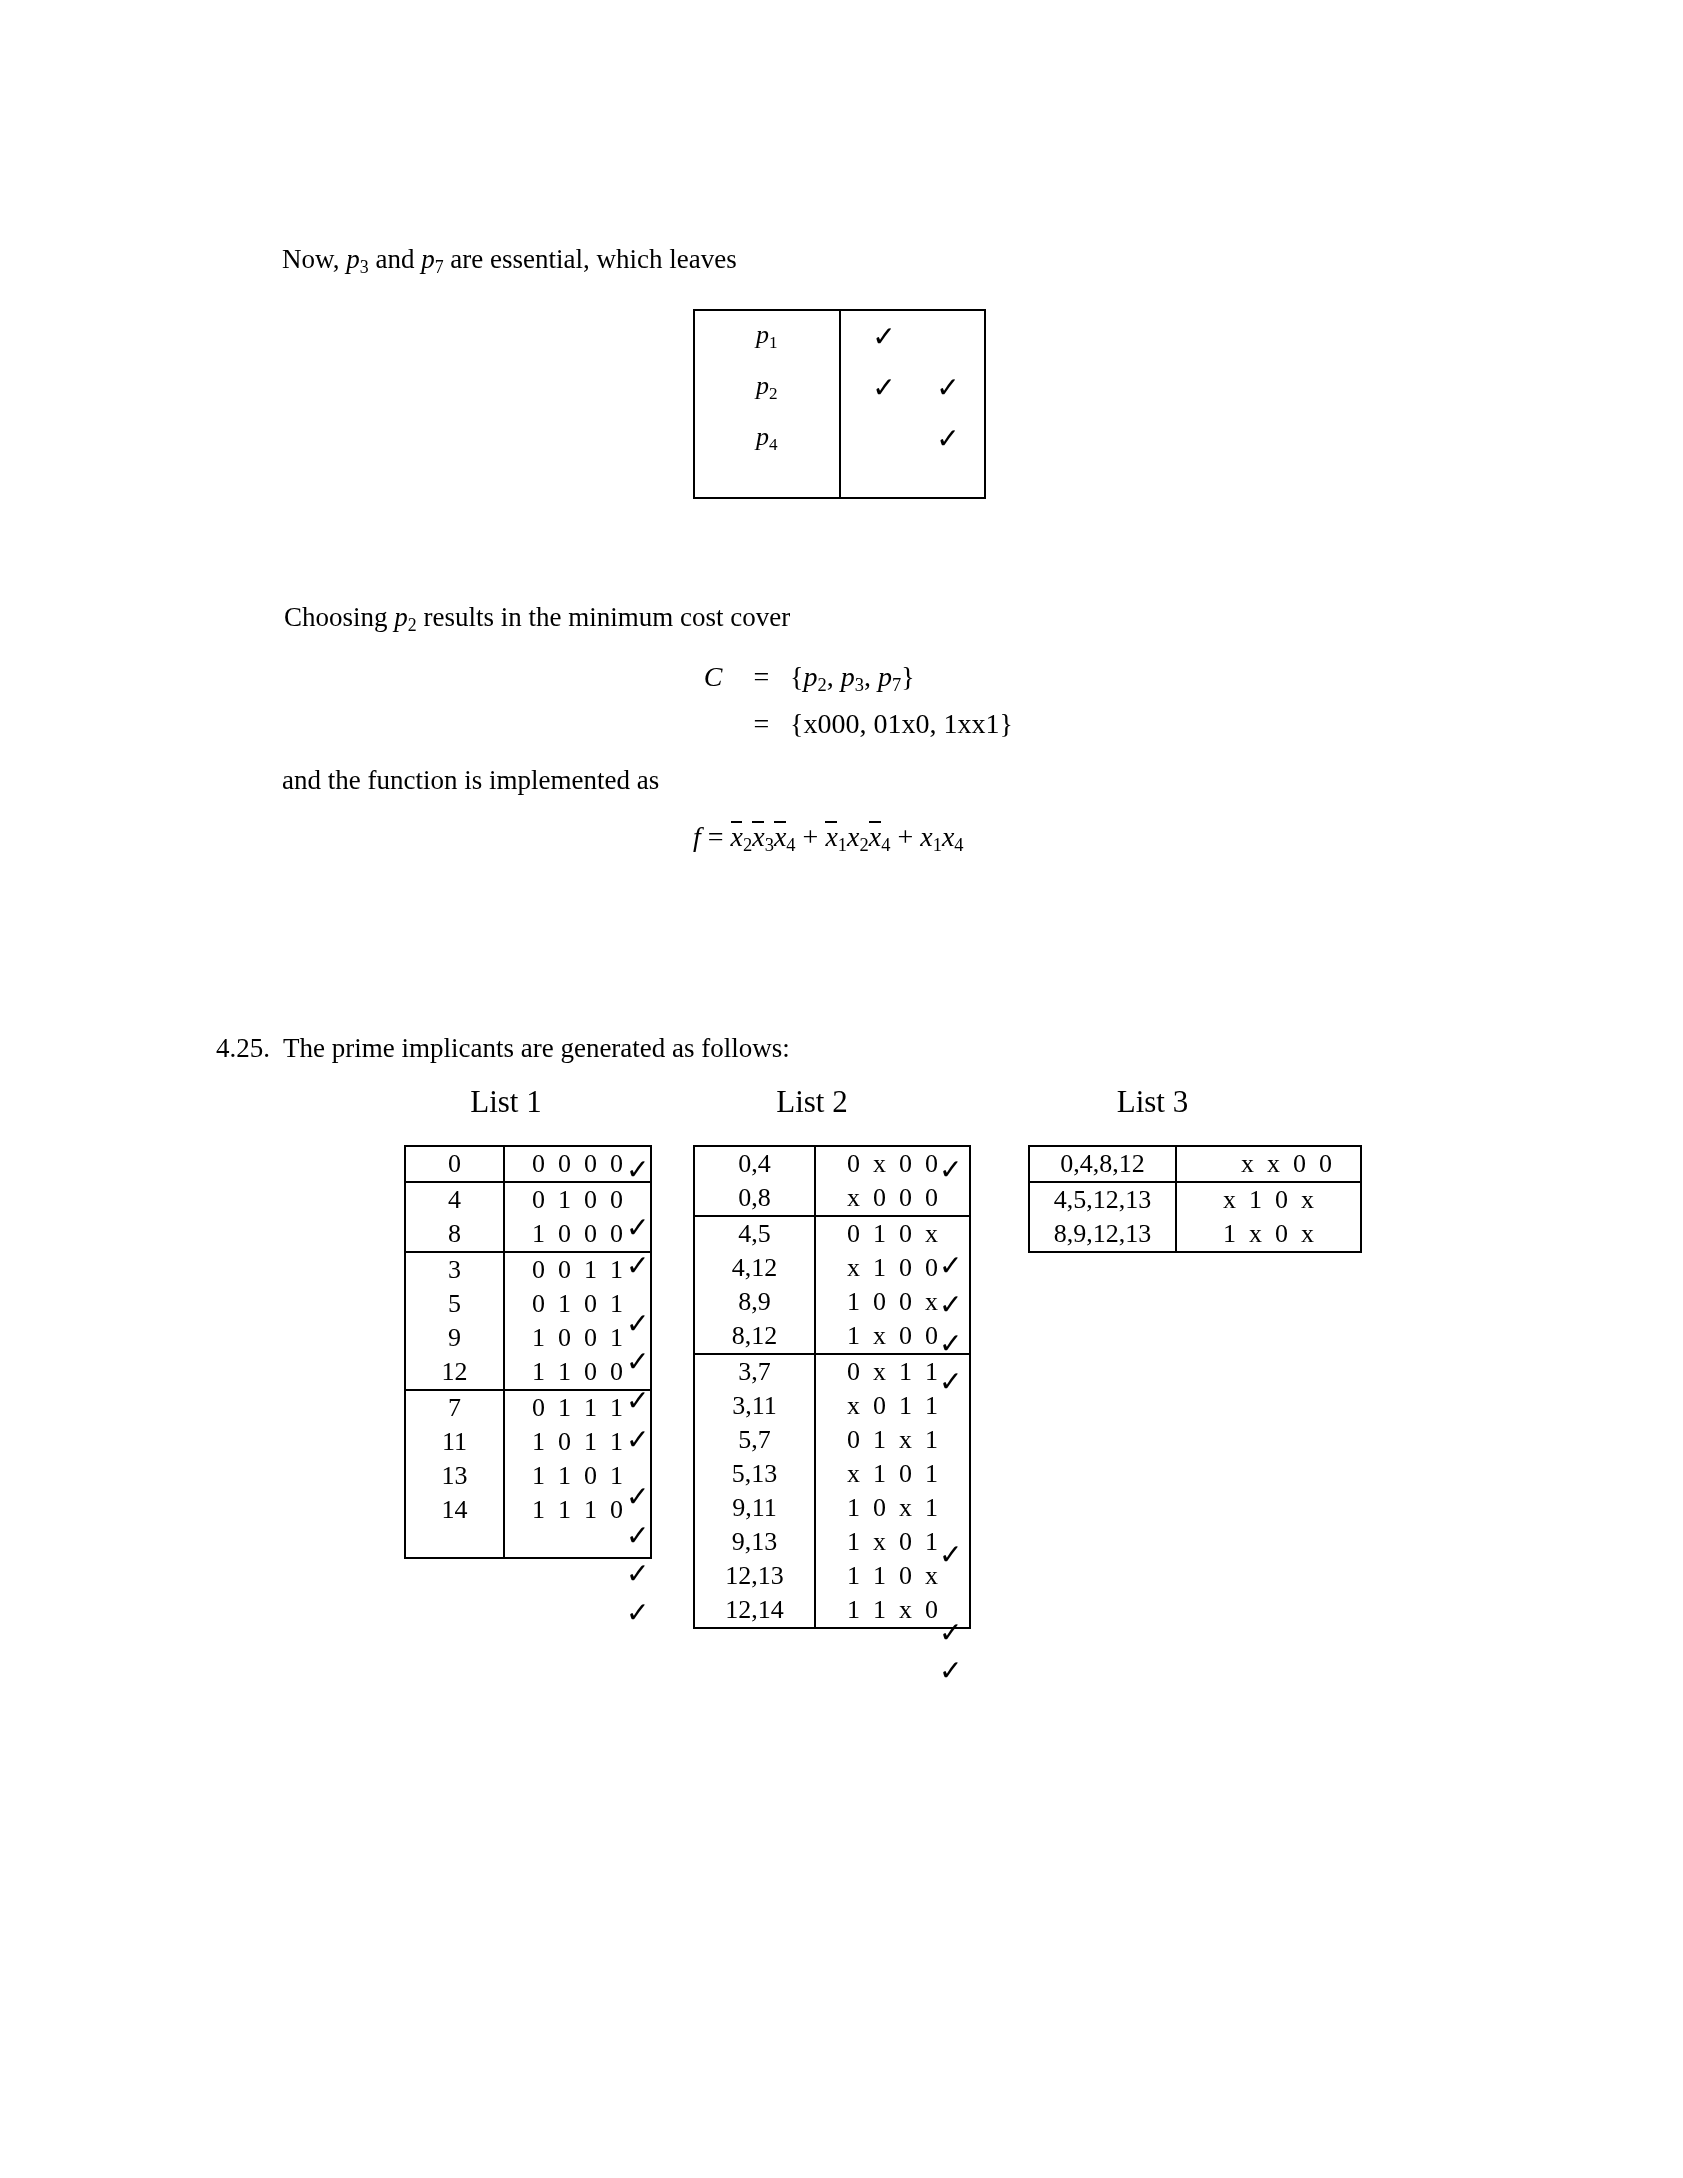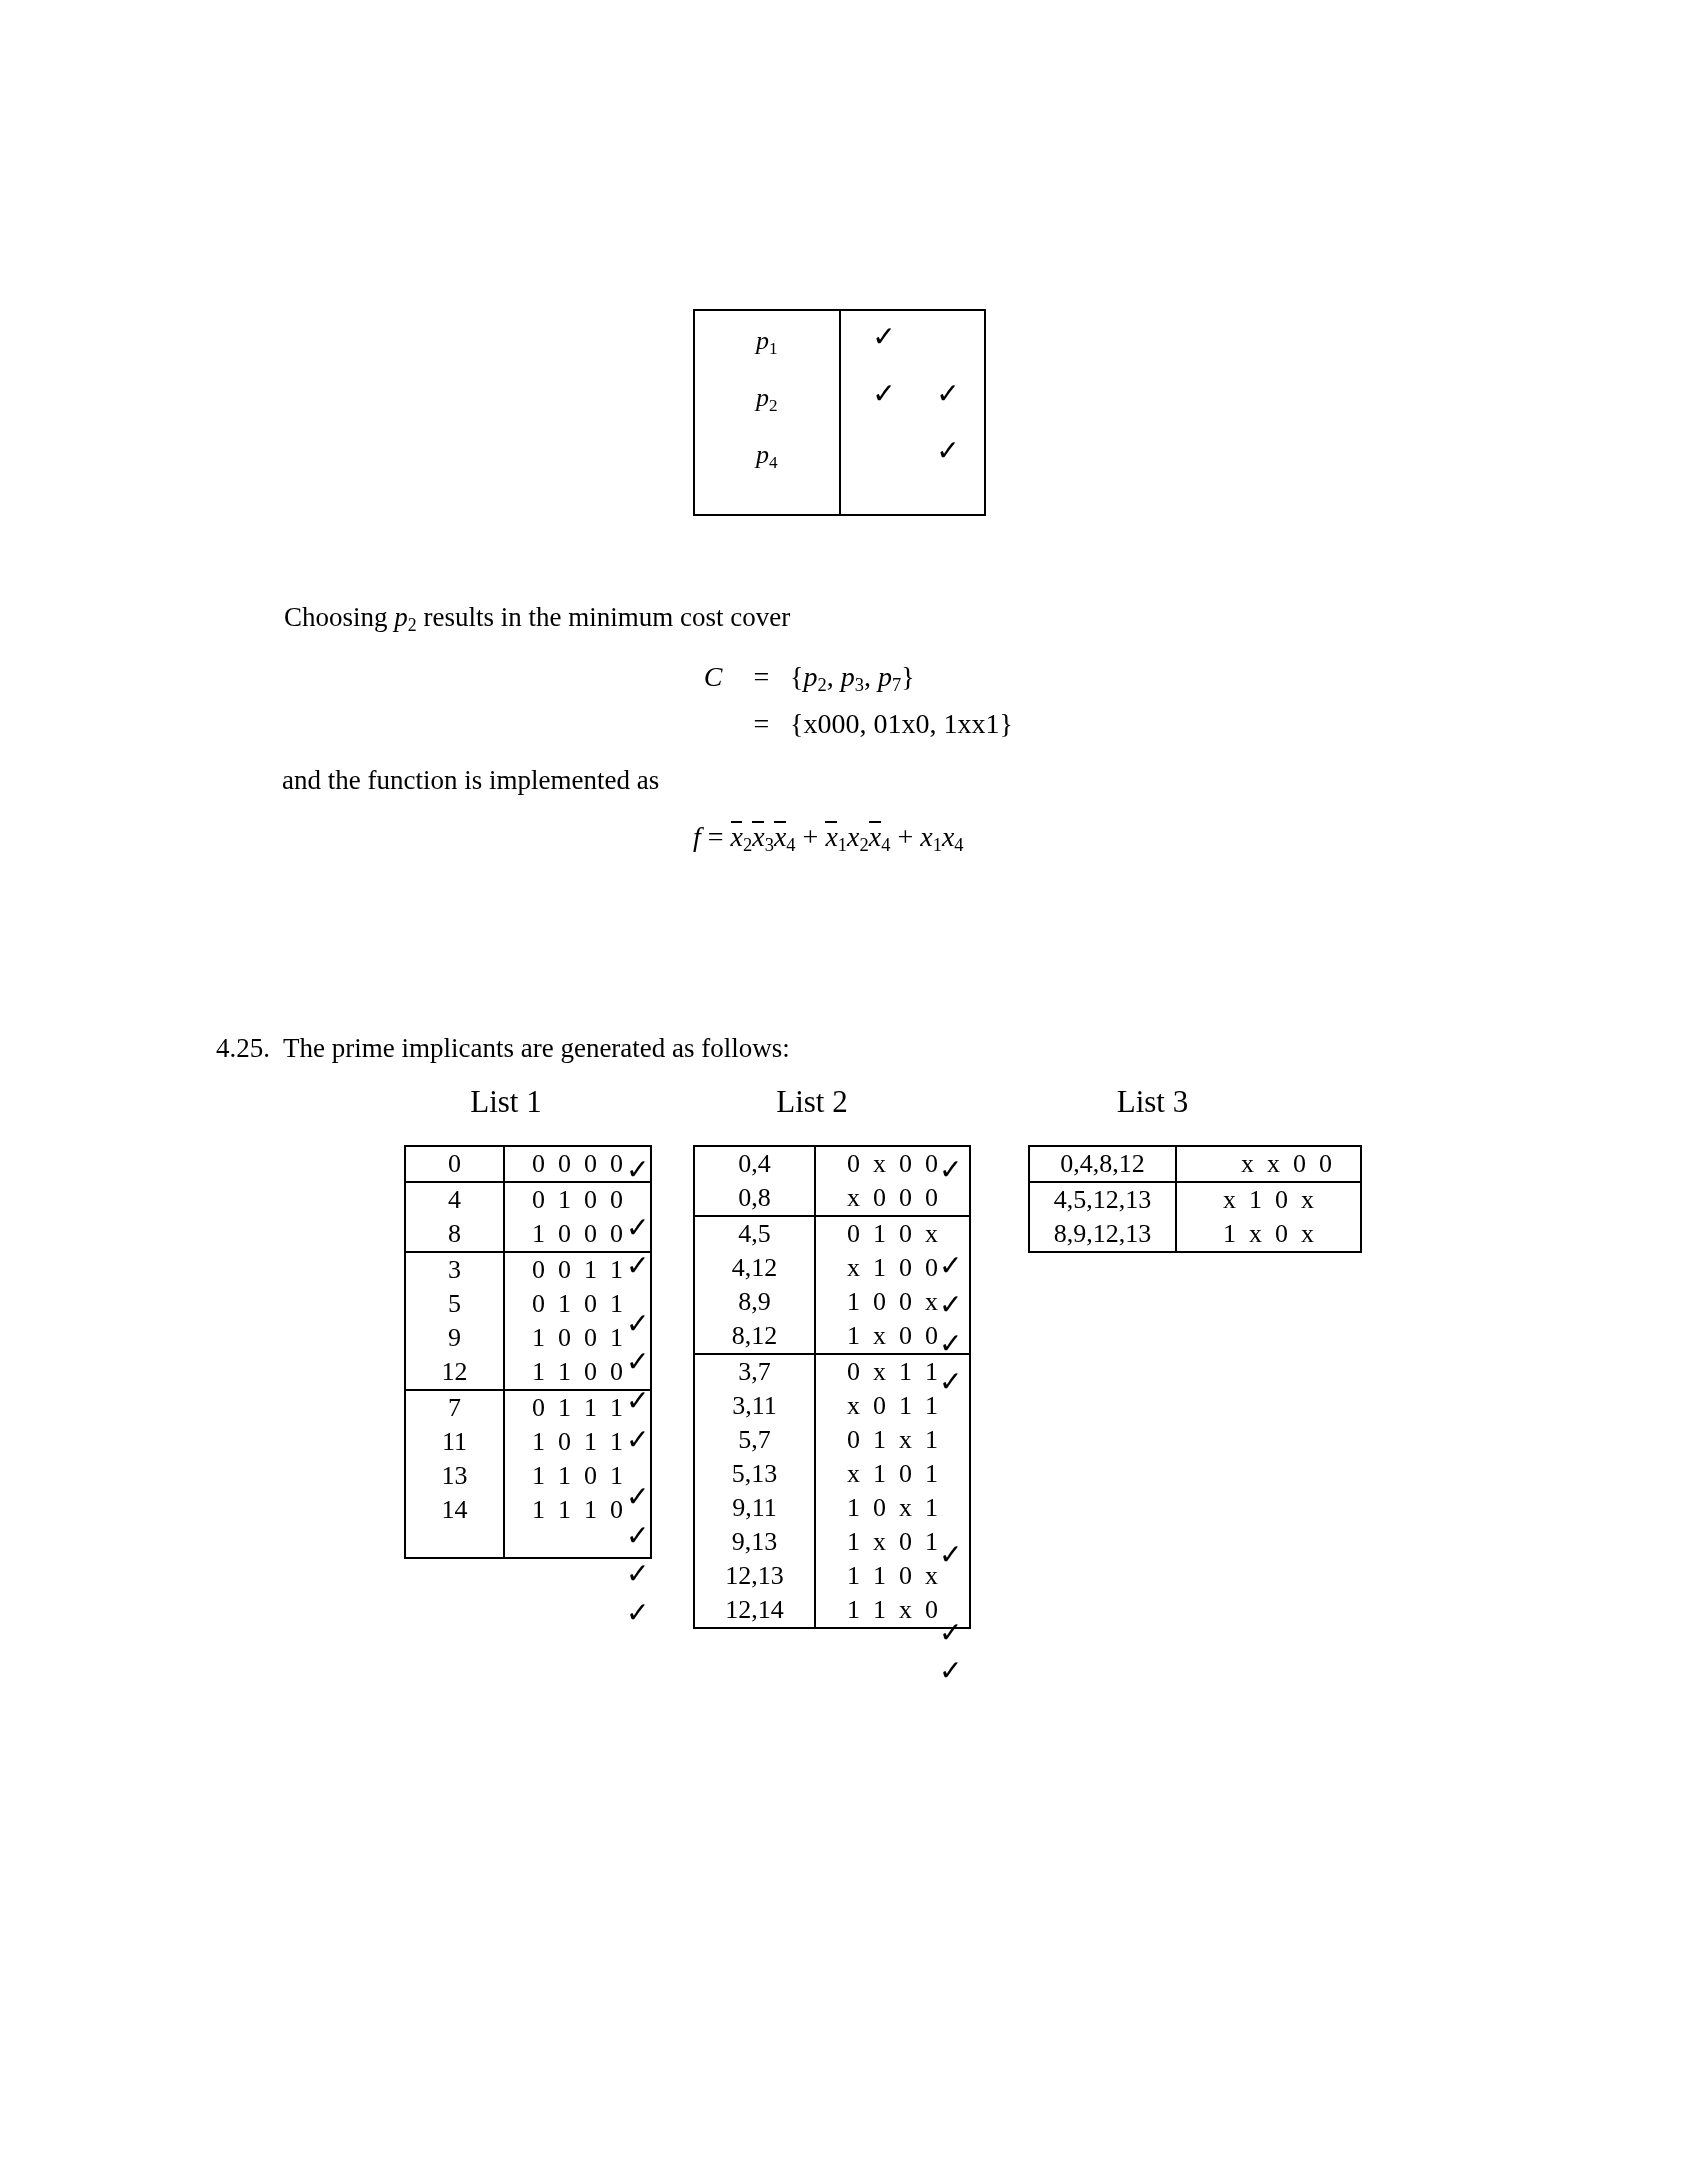--- a/index.html
+++ b/index.html
@@ -85,21 +85,21 @@
     padding: 7px 0 8px 0;
   }
   .t1 .hdr .lcol, .t1 .hdr .rcol { line-height: 1.28; }
   .t1 .mcols {
     display: flex;
     justify-content: center;
     gap: 46px;
     padding-left: 2px;
   }
   .t1 .mcols span { display: inline-block; width: 18px; text-align: center; }
-  .t1 .prow .lcol { padding: 15px 0 9px 0; }
+  .t1 .prow .lcol { padding: 9px 0 9px 0; }
   .t1 .prow .rcol { padding: 9px 0 9px 0; }
   .t1 .ck {
     display: flex;
     justify-content: center;
     gap: 46px;
     padding-left: 2px;
     font-size: 28px;
   }
   .t1 .ck span { display: inline-block; width: 18px; text-align: center; }
   .t1 .pad { height: 18px; }
@@ -153,20 +153,23 @@
     font-size: 27px;
     text-align: center;
     width: 100%;
   }
 </style>
 </head>
 <body>
 
 <div class="page">
 
+  <div class="abs para" style="left:282px; top:241px;">
+    <span>Now, </span><i class="v"><span>p</span><sub>3</sub></i><span> and </span><i class="v"><span>p</span><sub>7</sub></i><span> are essential, which leaves</span>
+  </div>
 
   <div class="abs" style="left:693px; top:309px;">
     <table class="box t1">
       <tbody>
       <tr class="prow">
         <td class="lcol">
           <i class="v"><span>p</span><sub>1</sub></i>
         </td>
         <td class="rcol">
           <div class="ck">

